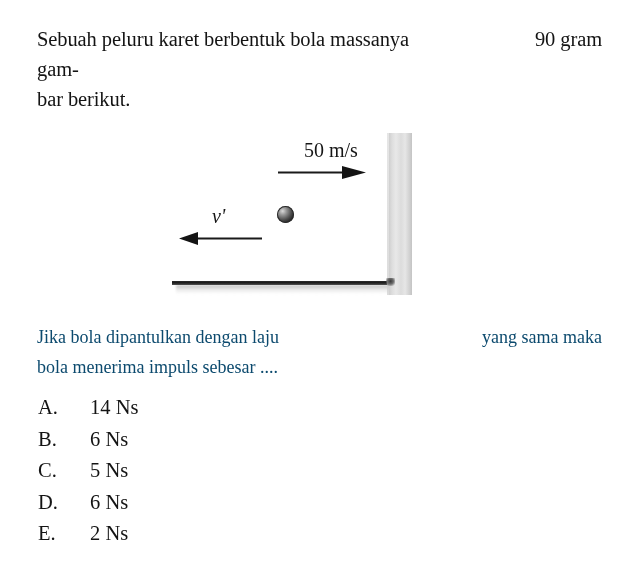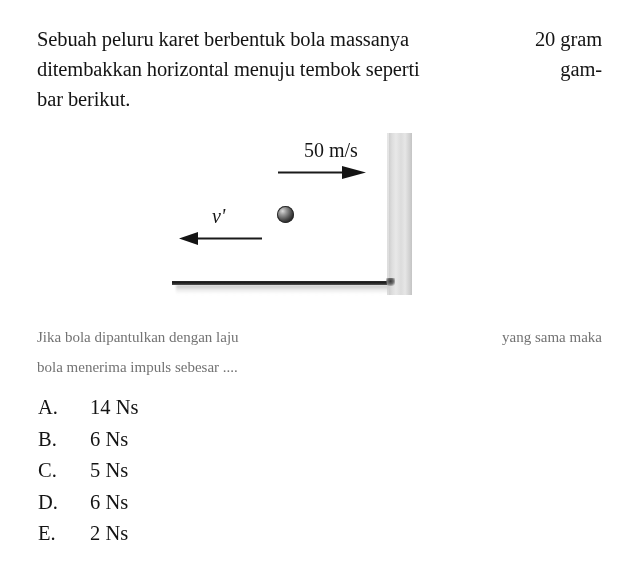--- a/index.html
+++ b/index.html
@@ -156,23 +156,23 @@
     height: 8px;
     background: radial-gradient(circle at 50% 40%, #3a3a3a 0%, #6e6e6e 45%, rgba(190,190,190,0) 85%);
   }
 
   
   .question {
     position: absolute;
     left: 37px;
     top: 322px;
     width: 565px;
-    font-size: 15px;
+    font-size: 18px;
     line-height: 30px;
-    color: #737373;
+    color: #0c4a6e;
   }
   .question .ln { display: block; white-space: nowrap; }
   .question .ln.j {
     display: flex;
     justify-content: space-between;
   }
   .question .ln.j > span { white-space: pre; }
 
   
   .options {
@@ -202,24 +202,23 @@
   }
 </style>
 </head>
 <body>
 
 <div class="page">
 
   <div class="stmt">
     <span class="ln j">
       <span>Sebuah peluru karet berbentuk bola massanya</span>
-        <span>20 gram</span>
+        <span>90 gram</span>
     </span>
     <span class="ln j">
-      <span>ditembakkan horizontal menuju tembok seperti</span>
         <span>gam-</span>
     </span>
     <span class="ln">bar berikut.</span>
   </div>
 
   <div class="figure">
 
     <div class="lbl-speed">50 m/s</div>
 
     <div class="arrow-top">

